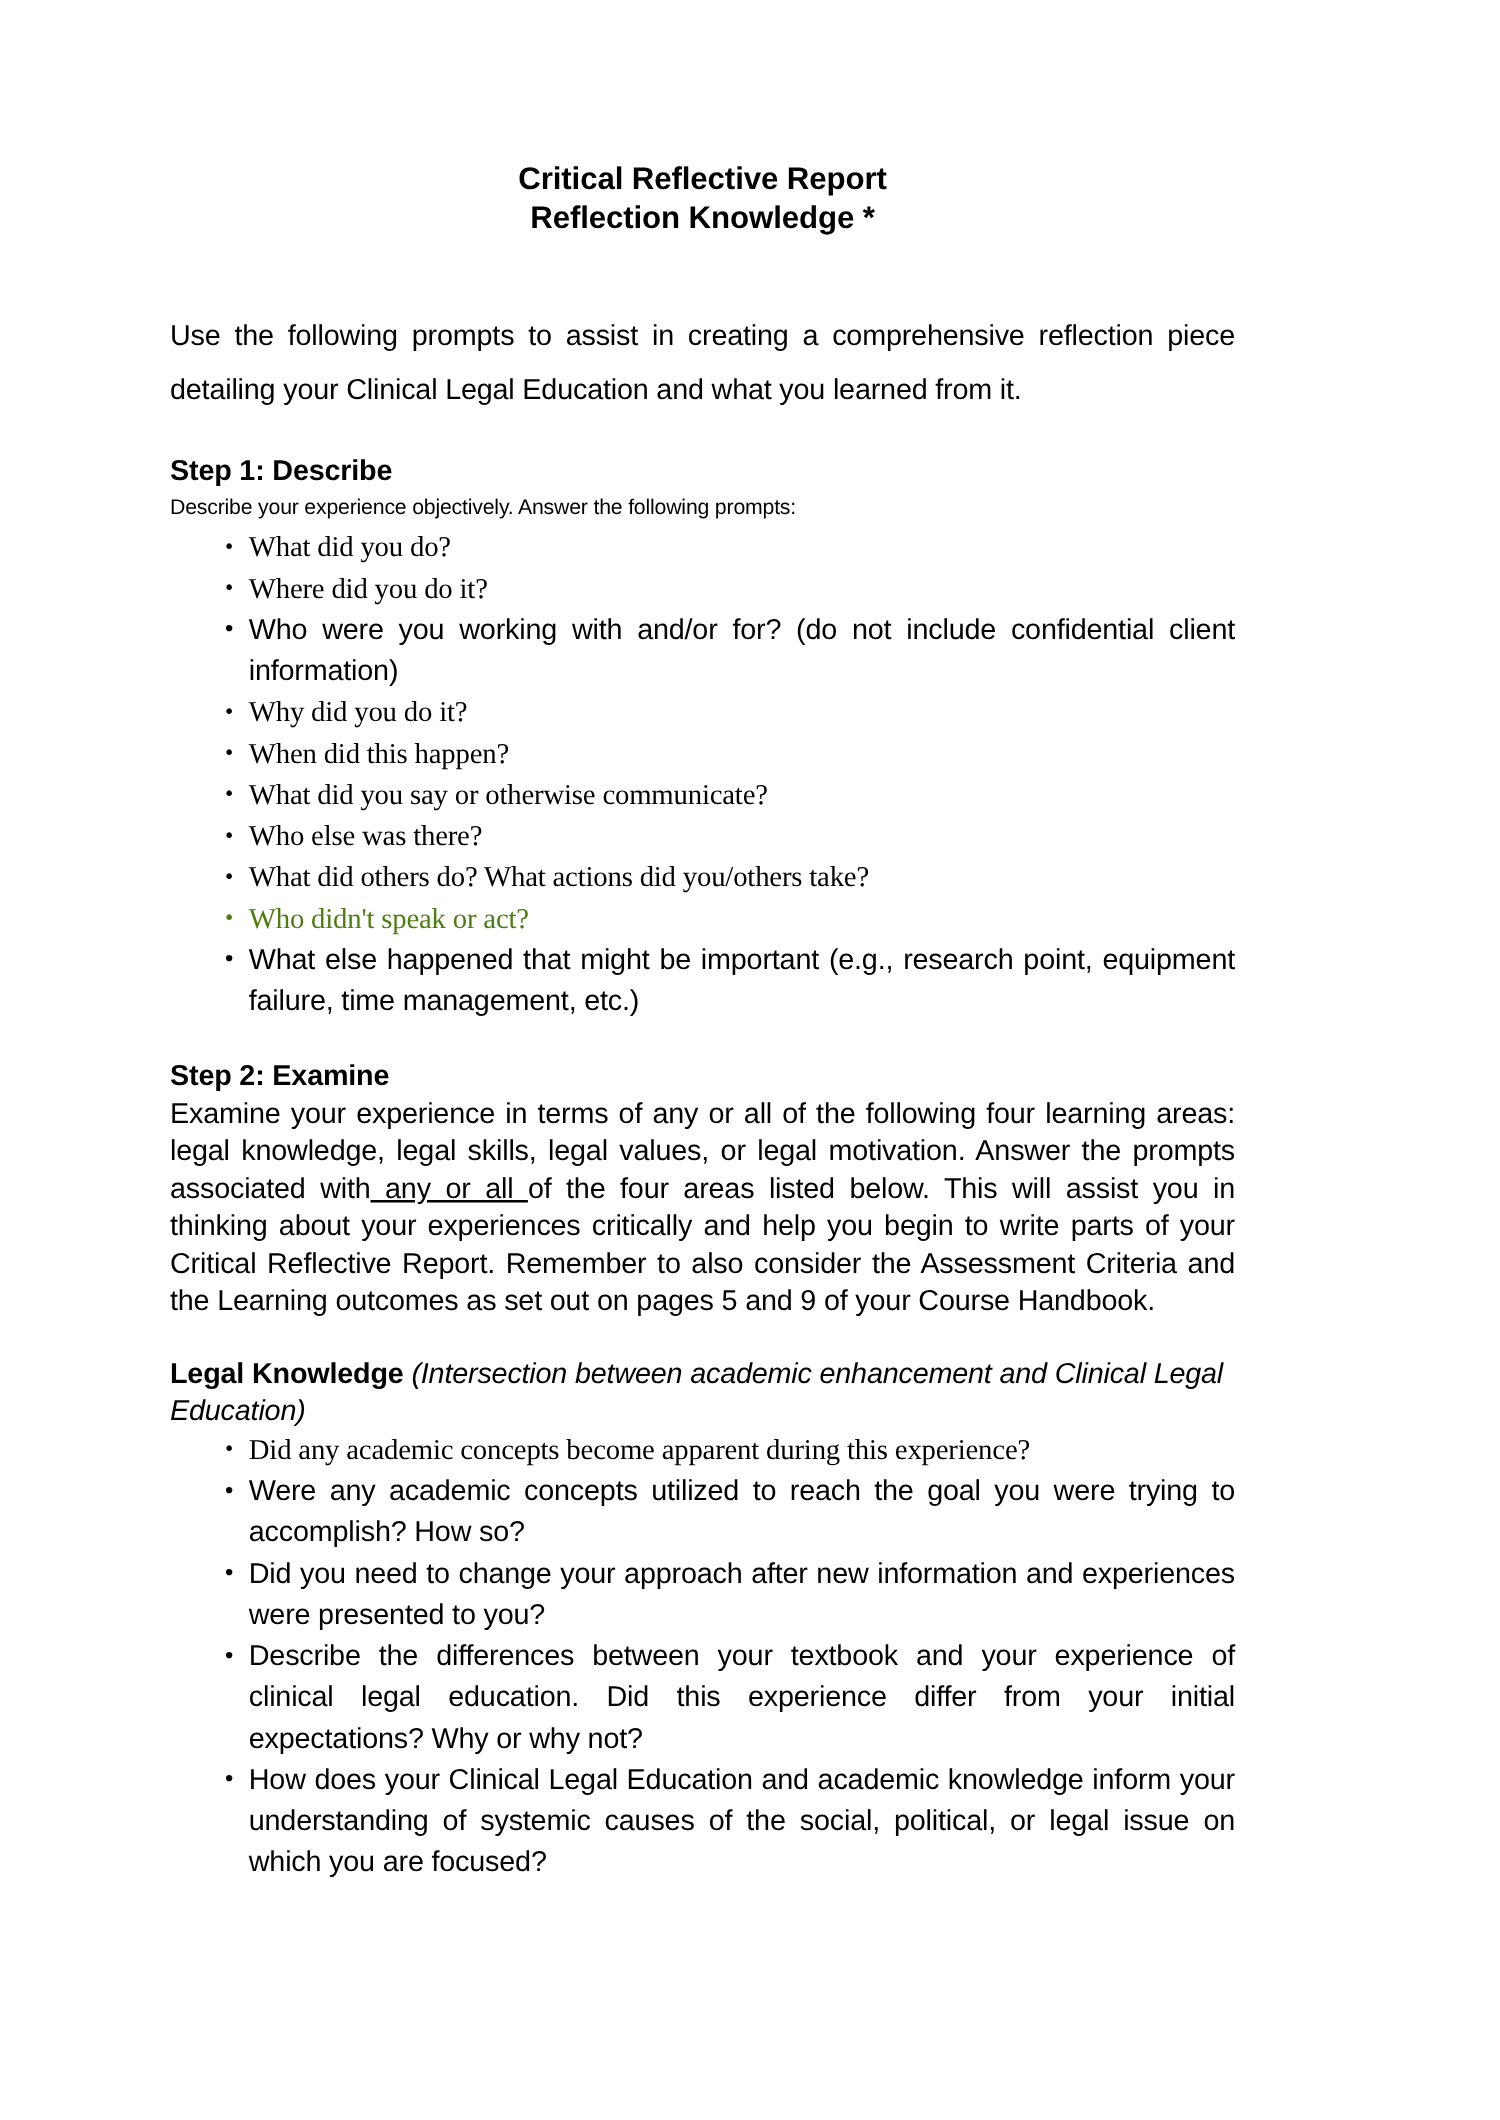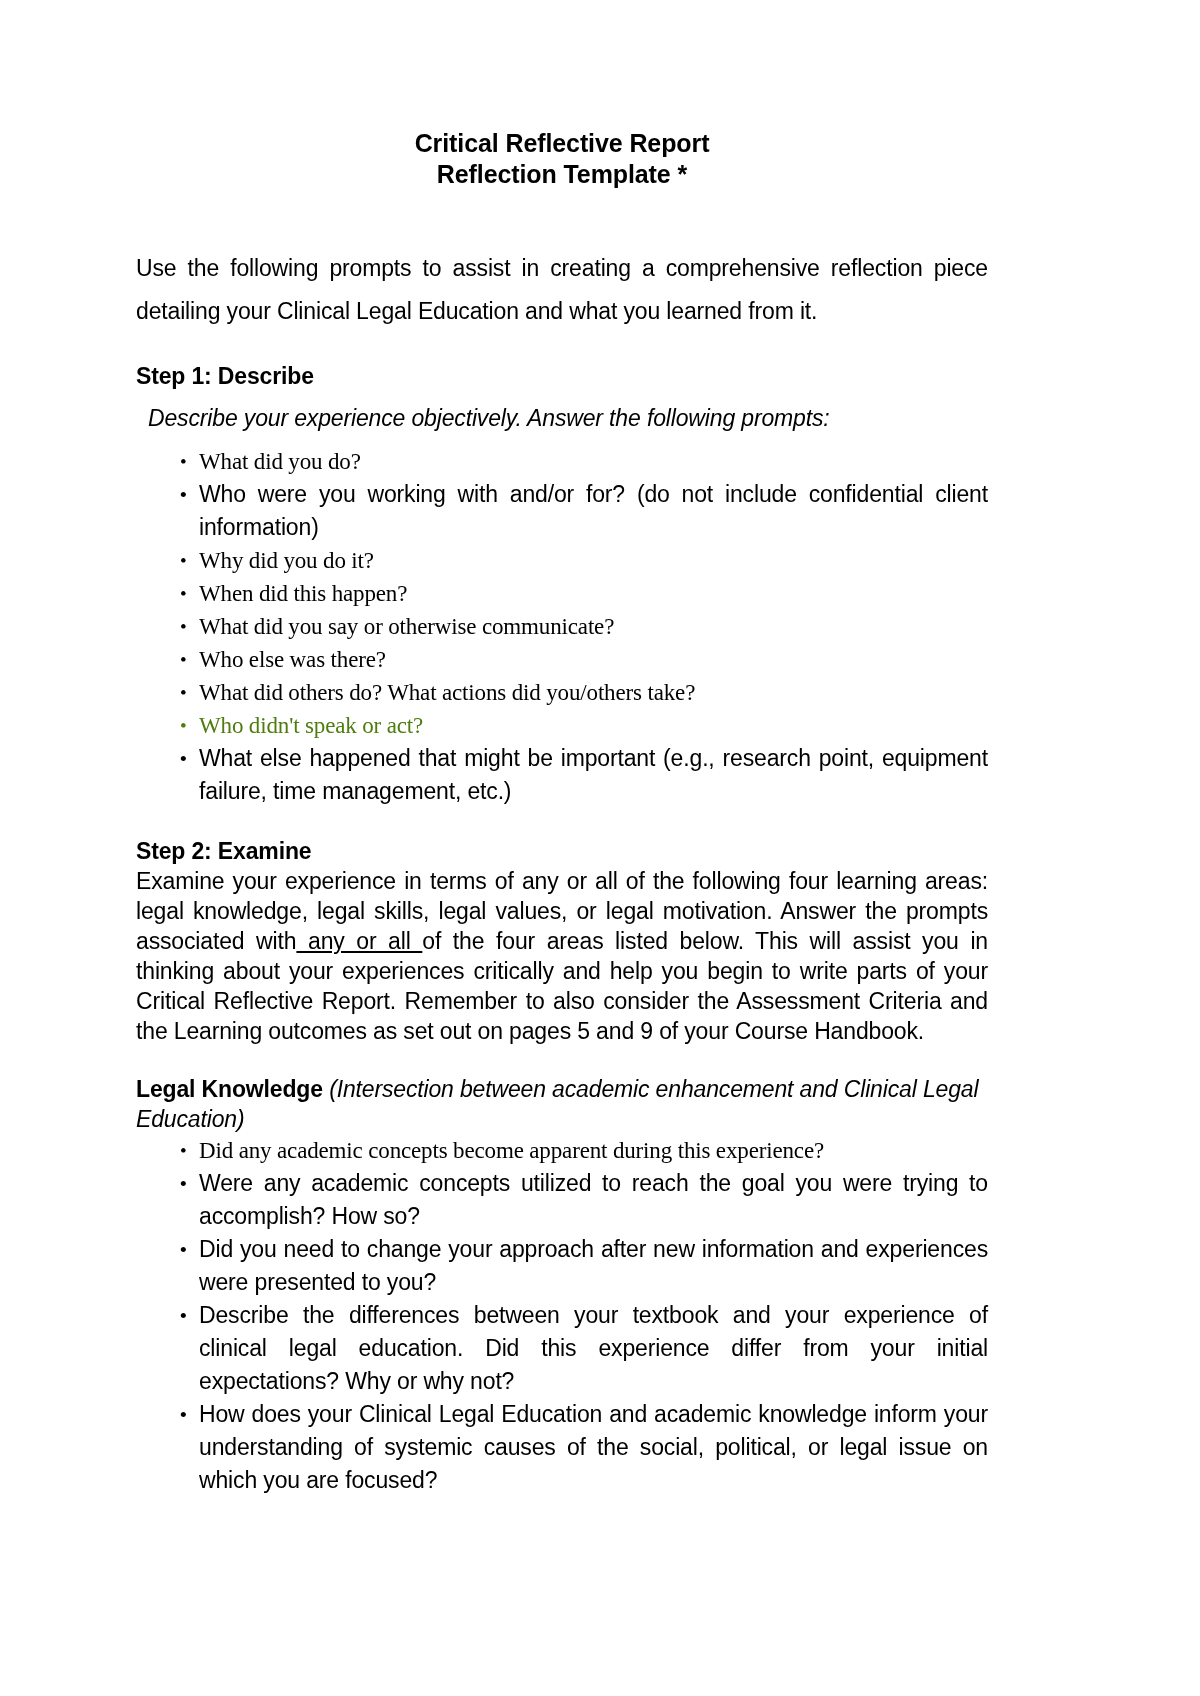--- a/index.html
+++ b/index.html
@@ -50,25 +50,24 @@
     padding-top: 28px;
   }
   .step-heading {
     margin: 0;
     font-size: 23px;
     line-height: 30px;
     font-weight: bold;
     letter-spacing: -0.15px;
   }
   .step-lead {
-    margin: 12px;
-    font-size: 23px;
+    margin: 0;
+    font-size: 17px;
     line-height: 30px;
     letter-spacing: -0.15px;
-    font-style: italic;
   }
   .para {
     margin: 0;
     font-size: 23px;
     line-height: 30px;
     text-align: justify;
     text-justify: inter-word;
     letter-spacing: -0.15px;
   }
   .para u {
@@ -124,30 +123,31 @@
   .lk-list { padding-top: 0; }
 </style>
 </head>
 <body>
 
 <div class="page">
   <div class="content">
 
     <h1 class="doc-title">
       <span>Critical Reflective Report</span>
-      <span class="line2">Reflection Template *</span>
+      <span class="line2">Reflection Knowledge *</span>
     </h1>
 
     <p class="intro">Use the following prompts to assist in creating a comprehensive reflection piece detailing your Clinical Legal Education and what you learned from it.</p>
 
     <div class="section">
       <p class="step-heading">Step 1: Describe</p>
       <p class="step-lead">Describe your experience objectively. Answer the following prompts:</p>
       <ul class="bullets step1-list">
         <li class="tight">What did you do?</li>
+        <li class="tight">Where did you do it?</li>
         <li>Who were you working with and/or for? (do not include confidential client information)</li>
         <li class="tight">Why did you do it?</li>
         <li class="tight">When did this happen?</li>
         <li class="tight">What did you say or otherwise communicate?</li>
         <li class="tight">Who else was there?</li>
         <li class="tight">What did others do? What actions did you/others take?</li>
         <li class="tight faded">Who didn't speak or act?</li>
         <li>What else happened that might be important (e.g., research point, equipment failure, time management, etc.)</li>
       </ul>
     </div>

